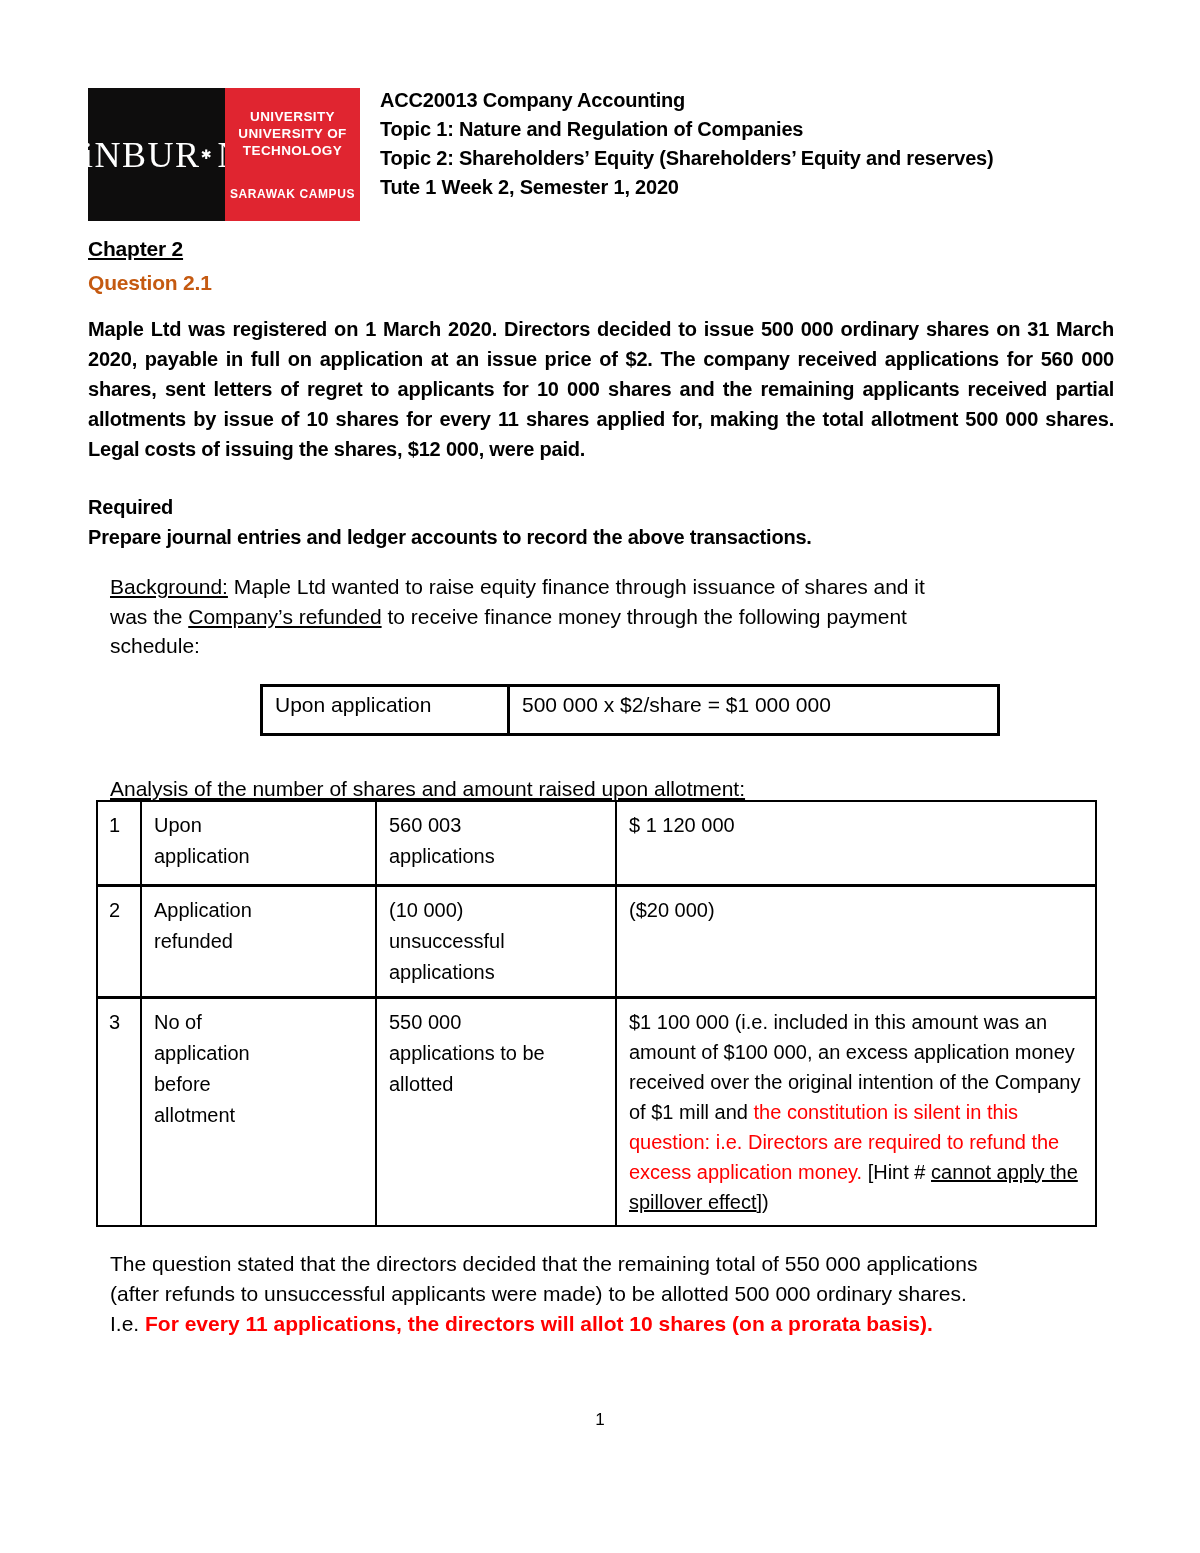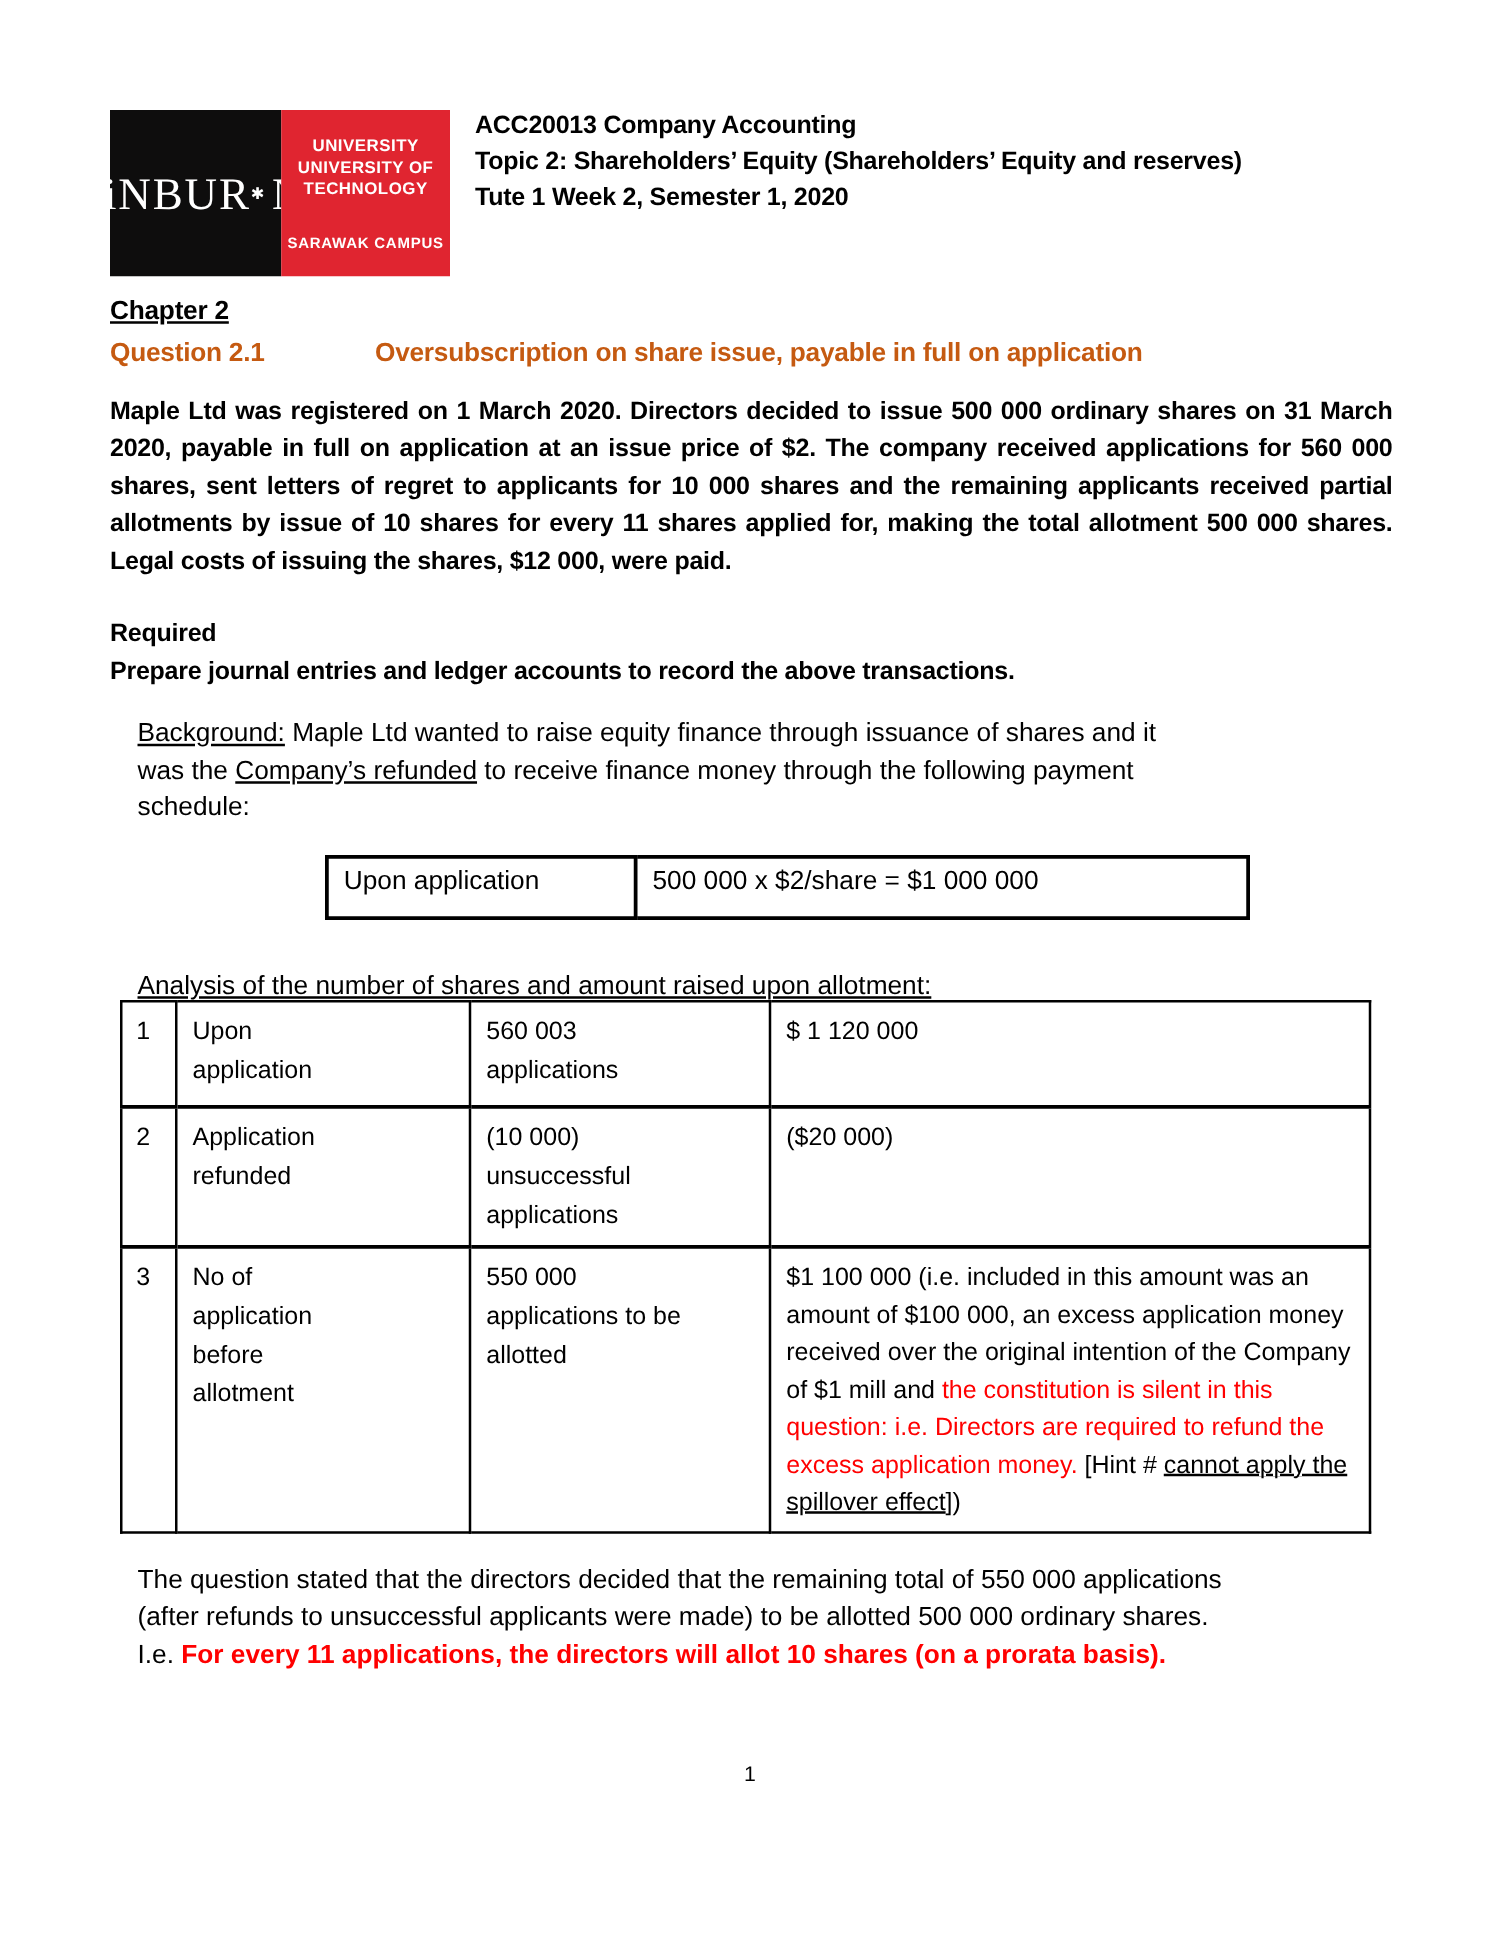--- a/index.html
+++ b/index.html
@@ -93,29 +93,29 @@
   <div class="logo-red">
     <div class="logo-uni">UNIVERSITY</div>
     <div class="logo-uni">UNIVERSITY OF</div>
     <div class="logo-uni">TECHNOLOGY</div>
     <div class="logo-campus">SARAWAK CAMPUS</div>
   </div>
 </div>
 
 <div id="header-text" class="abs">
   <div>ACC20013 Company Accounting</div>
+  <div>Topic 1: Nature and Regulation of Companies</div>
   <div>Topic 2: Shareholders’ Equity (Shareholders’ Equity and reserves)</div>
   <div>Tute 1 Week 2, Semester 1, 2020</div>
 </div>
 
 <div id="chapter" class="abs">Chapter 2</div>
 
 <div id="question-line" class="abs">
   <span class="q-no">Question 2.1</span>
-  <span class="q-title">Oversubscription on share issue, payable in full on application</span>
 </div>
 
 <div id="para1" class="abs">Maple Ltd was registered on 1 March 2020. Directors decided to issue 500 000 ordinary shares on 31 March 2020, payable in full on application at an issue price of $2. The company received applications for 560 000 shares, sent letters of regret to applicants for 10 000 shares and the remaining applicants received partial allotments by issue of 10 shares for every 11 shares applied for, making the total allotment 500 000 shares. Legal costs of issuing the shares, $12 000, were paid.</div>
 
 <div id="required" class="abs">
   <div>Required</div>
   <div>Prepare journal entries and ledger accounts to record the above transactions.</div>
 </div>
 
 <div id="background" class="abs"><span class="u">Background:</span><span> Maple Ltd wanted to raise equity finance through issuance of shares and it

